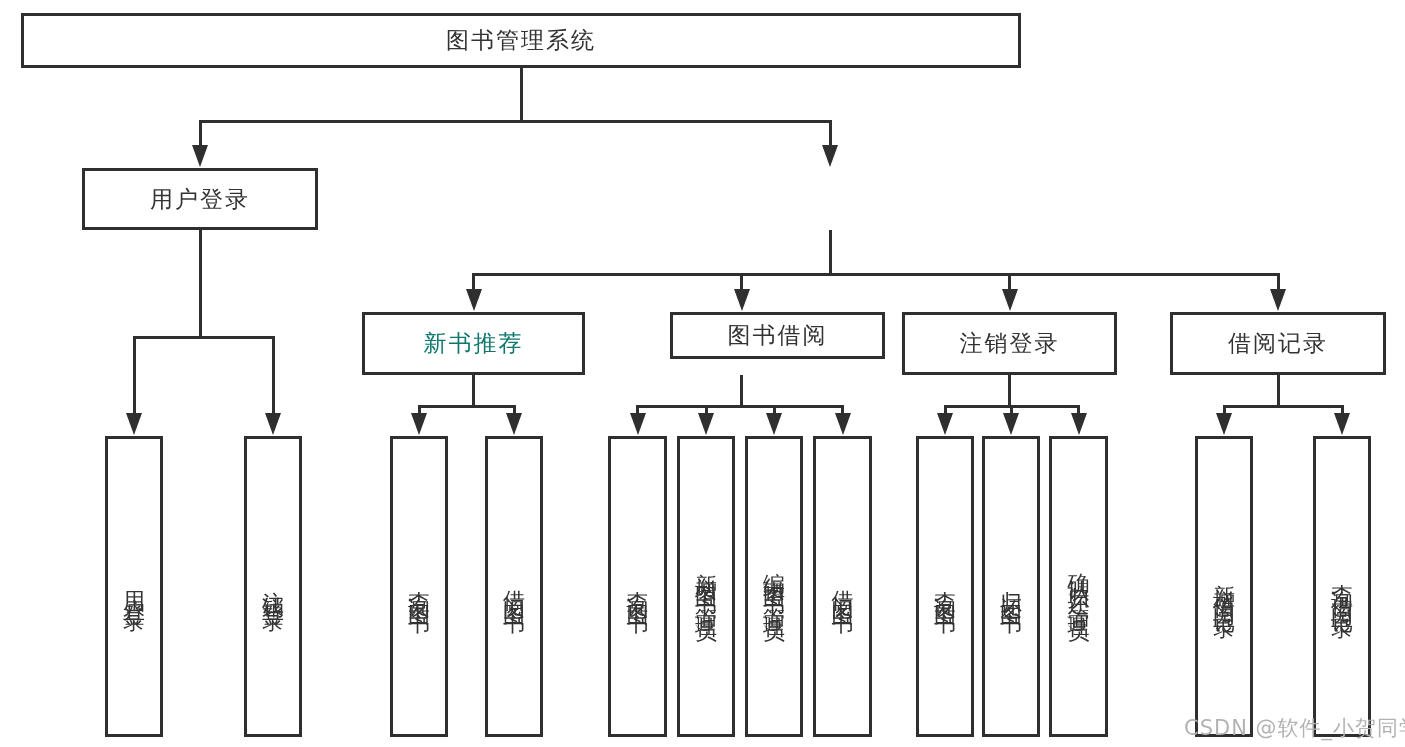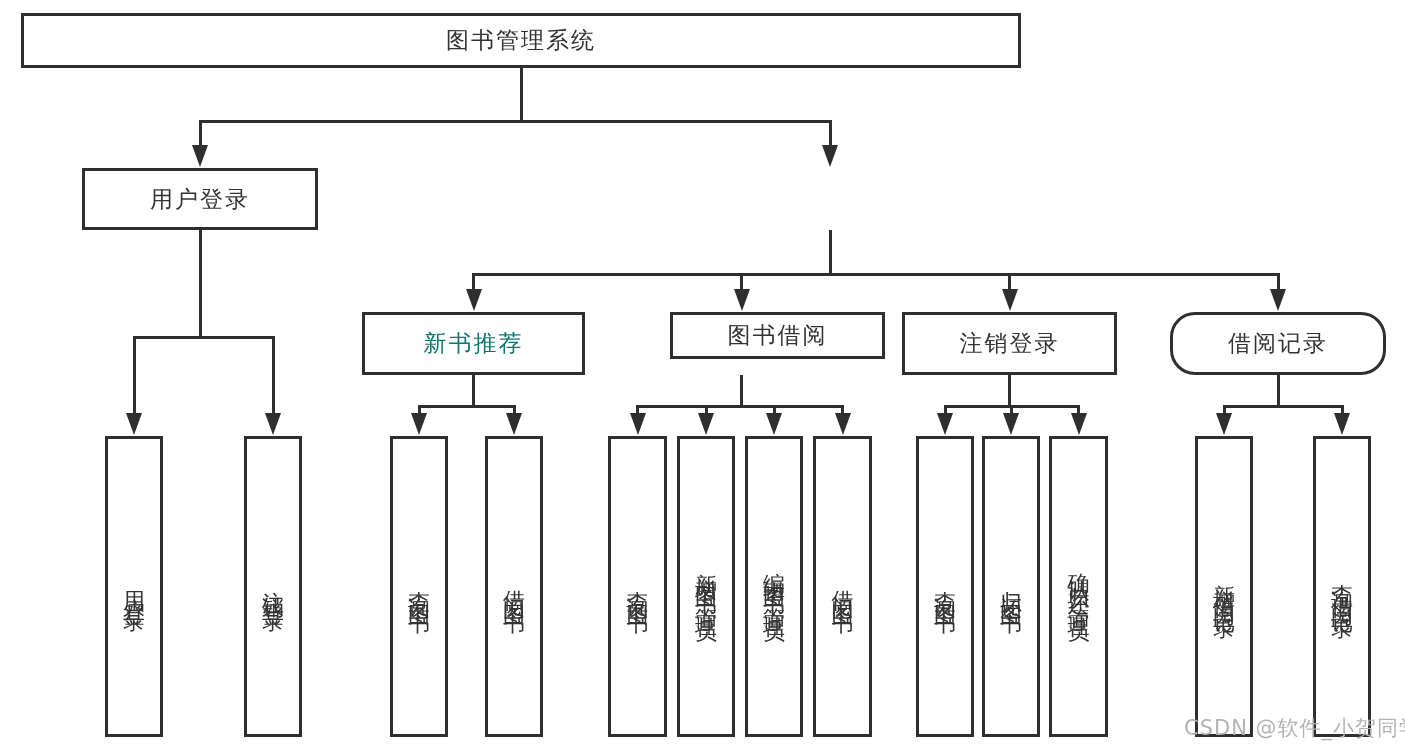--- a/index.html
+++ b/index.html
@@ -68,21 +68,21 @@
     </div>
     <div class="node h" style="left: 362px; top: 312px; width: 223px; height: 63px; border-color: rgb(47, 47, 47);">
       <span class="lbl" style="color: #0f766e;">新书推荐</span>
     </div>
     <div class="node h" style="left: 634px; top: 312px; width: 215px; height: 47px; border-color: rgb(47, 47, 47); margin-left: 36px;">
       <span class="lbl" style="color: rgb(51, 51, 51);">图书借阅</span>
     </div>
     <div class="node h" style="left: 902px; top: 312px; width: 215px; height: 63px; border-color: rgb(47, 47, 47);">
       <span class="lbl" style="color: rgb(51, 51, 51);">注销登录</span>
     </div>
-    <div class="node h" style="left: 1170px; top: 312px; width: 216px; height: 63px; border-color: rgb(47, 47, 47); border-radius: 25px;">
+    <div class="node h" style="left: 1170px; top: 312px; width: 216px; height: 63px; border-color: rgb(47, 47, 47);">
       <span class="lbl" style="color: rgb(51, 51, 51);">借阅记录</span>
     </div>
     <div class="node v" style="left: 105px; top: 436px; width: 58px; height: 301px; border-color: rgb(47, 47, 47);">
       <span class="lbl" style="color: rgb(51, 51, 51);">用户登录</span>
     </div>
     <div class="node v" style="left: 244px; top: 436px; width: 58px; height: 301px; border-color: rgb(47, 47, 47);">
       <span class="lbl" style="color: rgb(51, 51, 51);">注销登录</span>
     </div>
     <div class="node v" style="left: 390px; top: 436px; width: 58px; height: 301px; border-color: rgb(47, 47, 47);">
       <span class="lbl" style="color: rgb(51, 51, 51);">查询图书</span>

